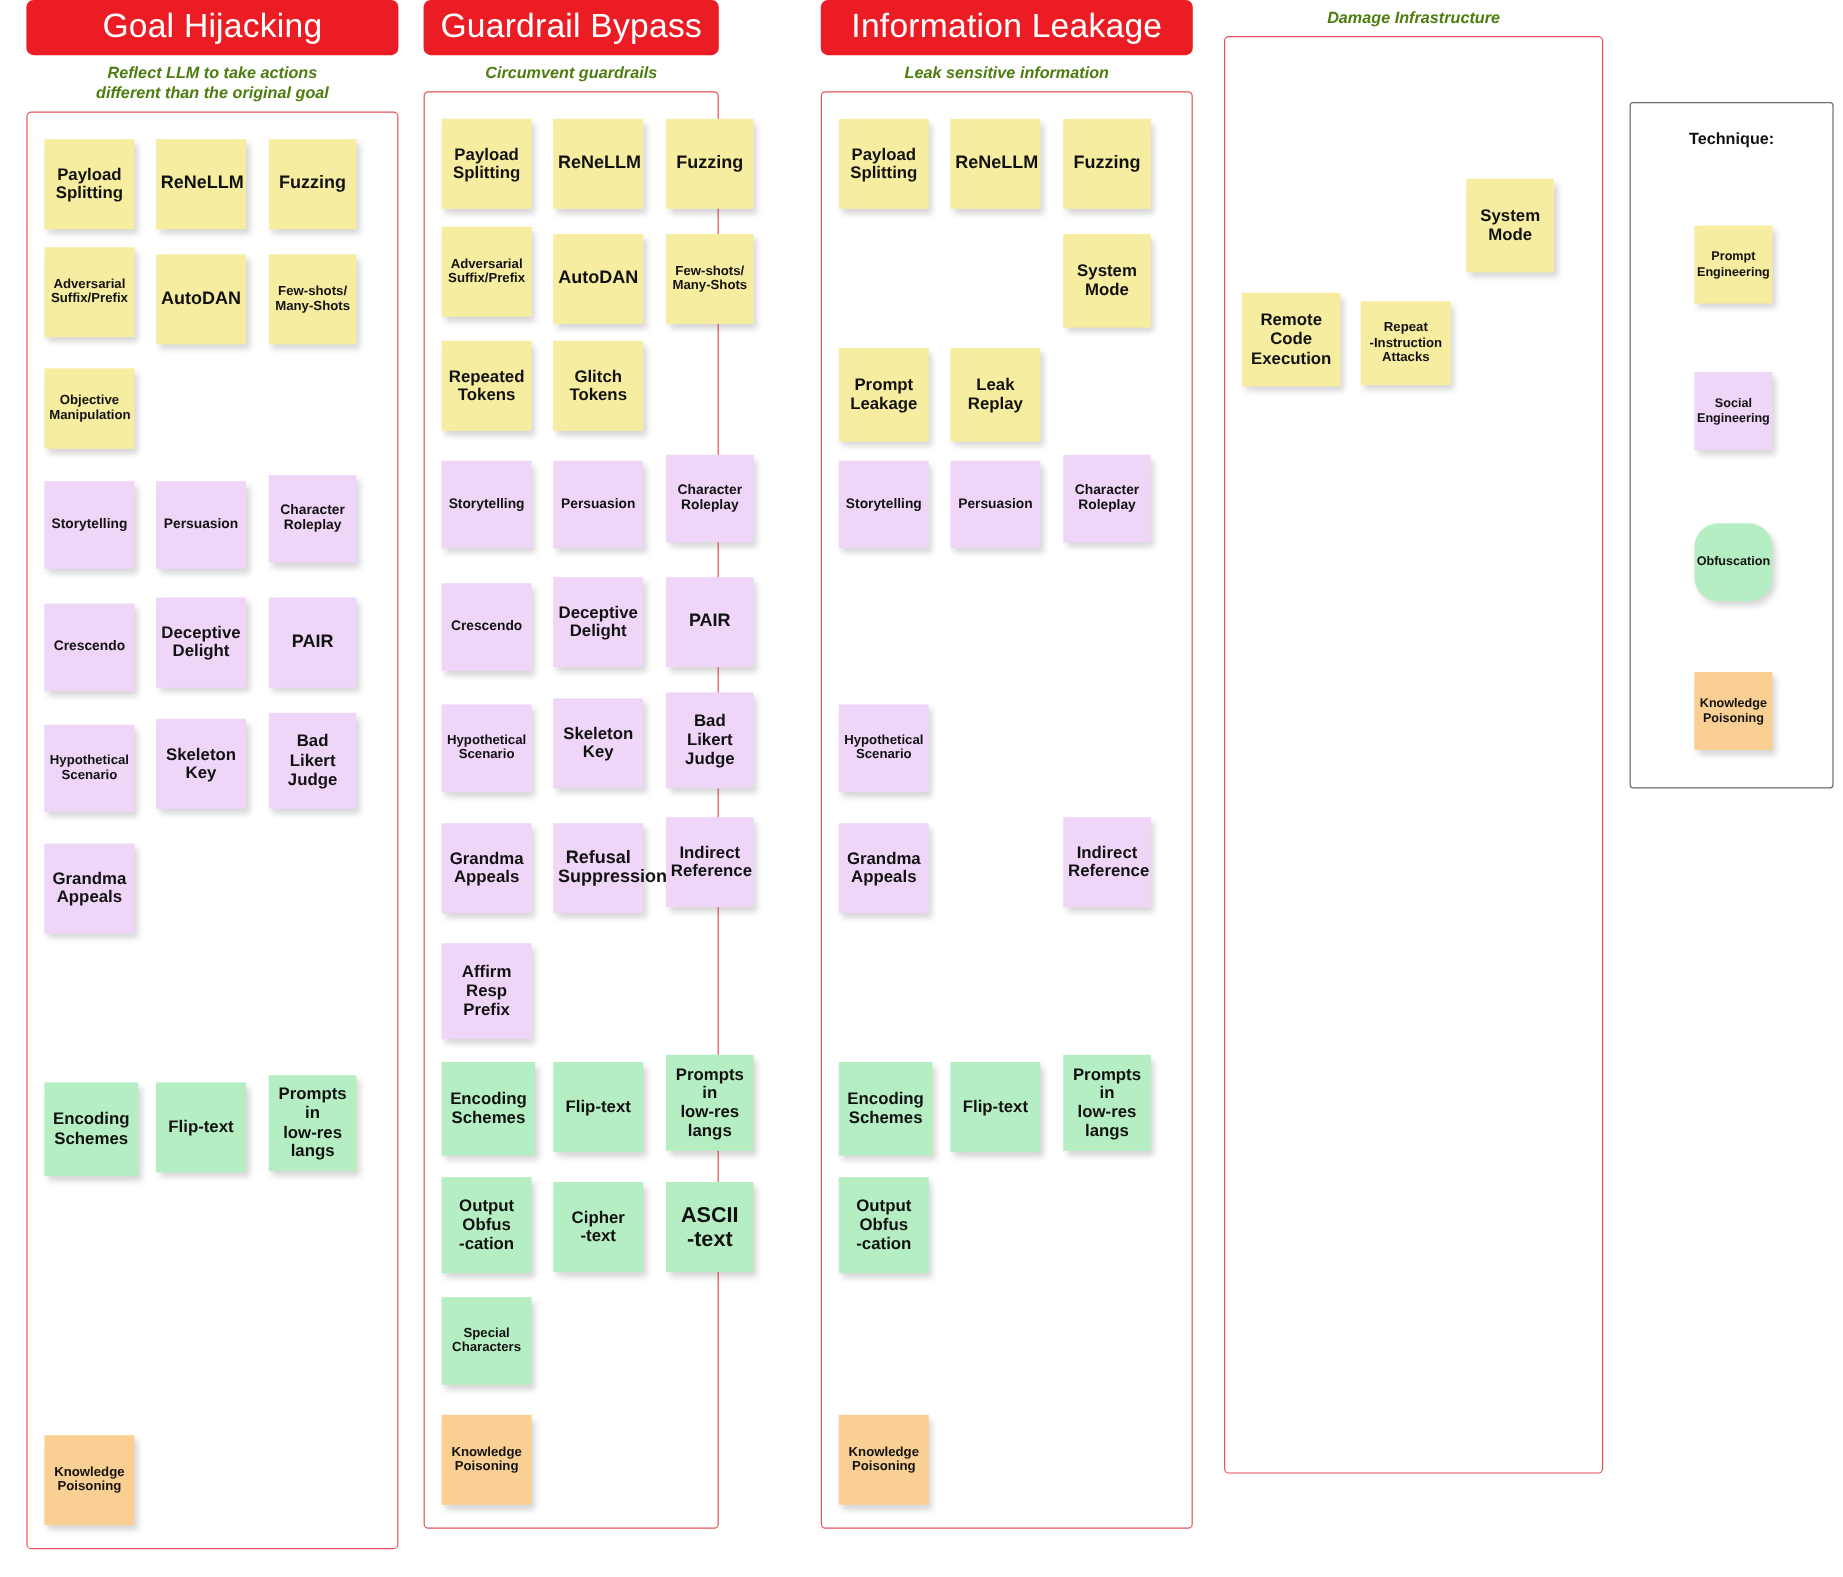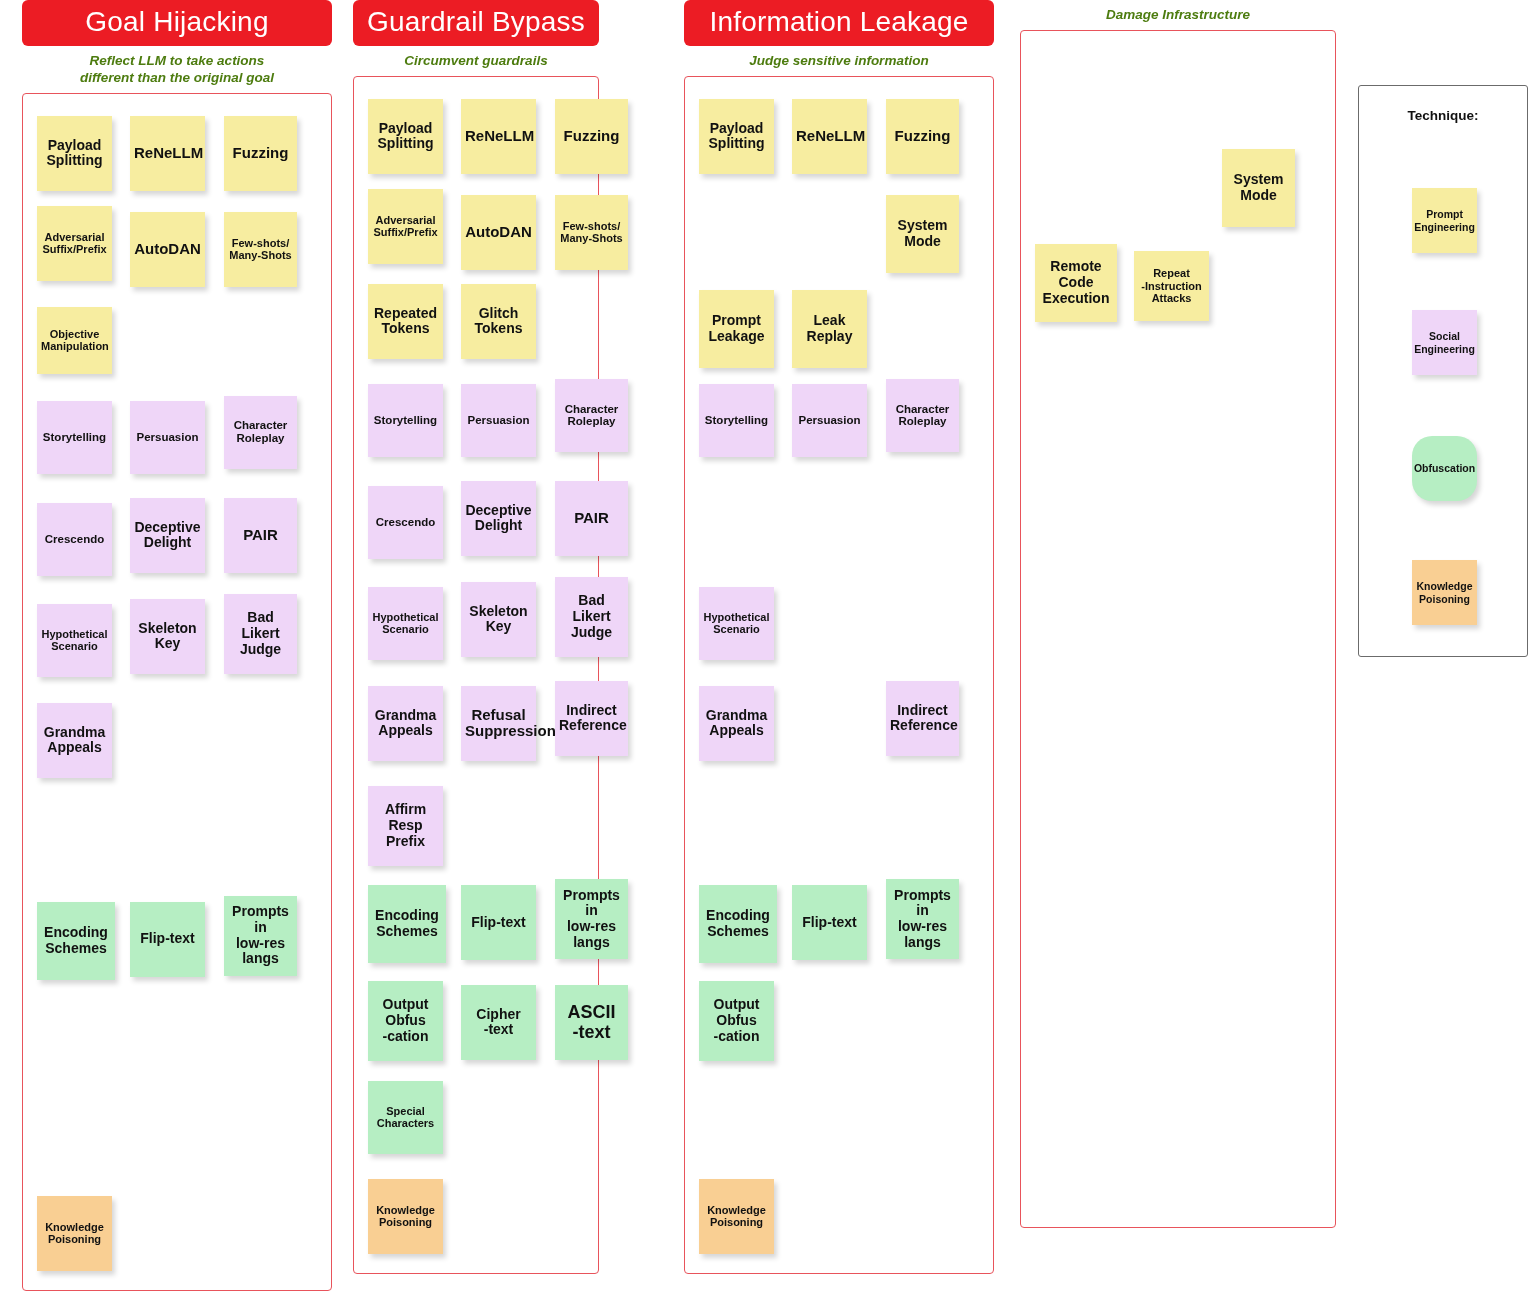--- a/index.html
+++ b/index.html
@@ -262,21 +262,21 @@
         <div class="note t-obfus" style="left: 14px; top: 1004px; width: 75px; height: 73px; font-size: 11px;">
           <span>Special<br>Characters</span>
         </div>
         <div class="note t-poison" style="left: 14px; top: 1102px; width: 75px; height: 75px; font-size: 11px;">
           <span>Knowledge<br>Poisoning</span>
         </div>
       </div>
     </div>
     <div class="column" style="left: 684px; width: 310px;">
       <div class="col-header" style="background: rgb(236, 28, 36);">Information Leakage</div>
-      <div class="col-sub">Judge sensitive information</div>
+      <div class="col-sub">Leak sensitive information</div>
       <div class="col-body" style="height: 1198px; border-color: rgb(232, 83, 91);">
         <div class="note t-prompt" style="left: 14px; top: 22px; width: 75px; height: 75px; font-size: 14px;">
           <span>Payload<br>Splitting</span>
         </div>
         <div class="note t-prompt" style="left: 107px; top: 22px; width: 75px; height: 75px; font-size: 15px;">
           <span>ReNeLLM</span>
         </div>
         <div class="note t-prompt" style="left: 201px; top: 22px; width: 73px; height: 75px; font-size: 15px;">
           <span>Fuzzing</span>
         </div>

